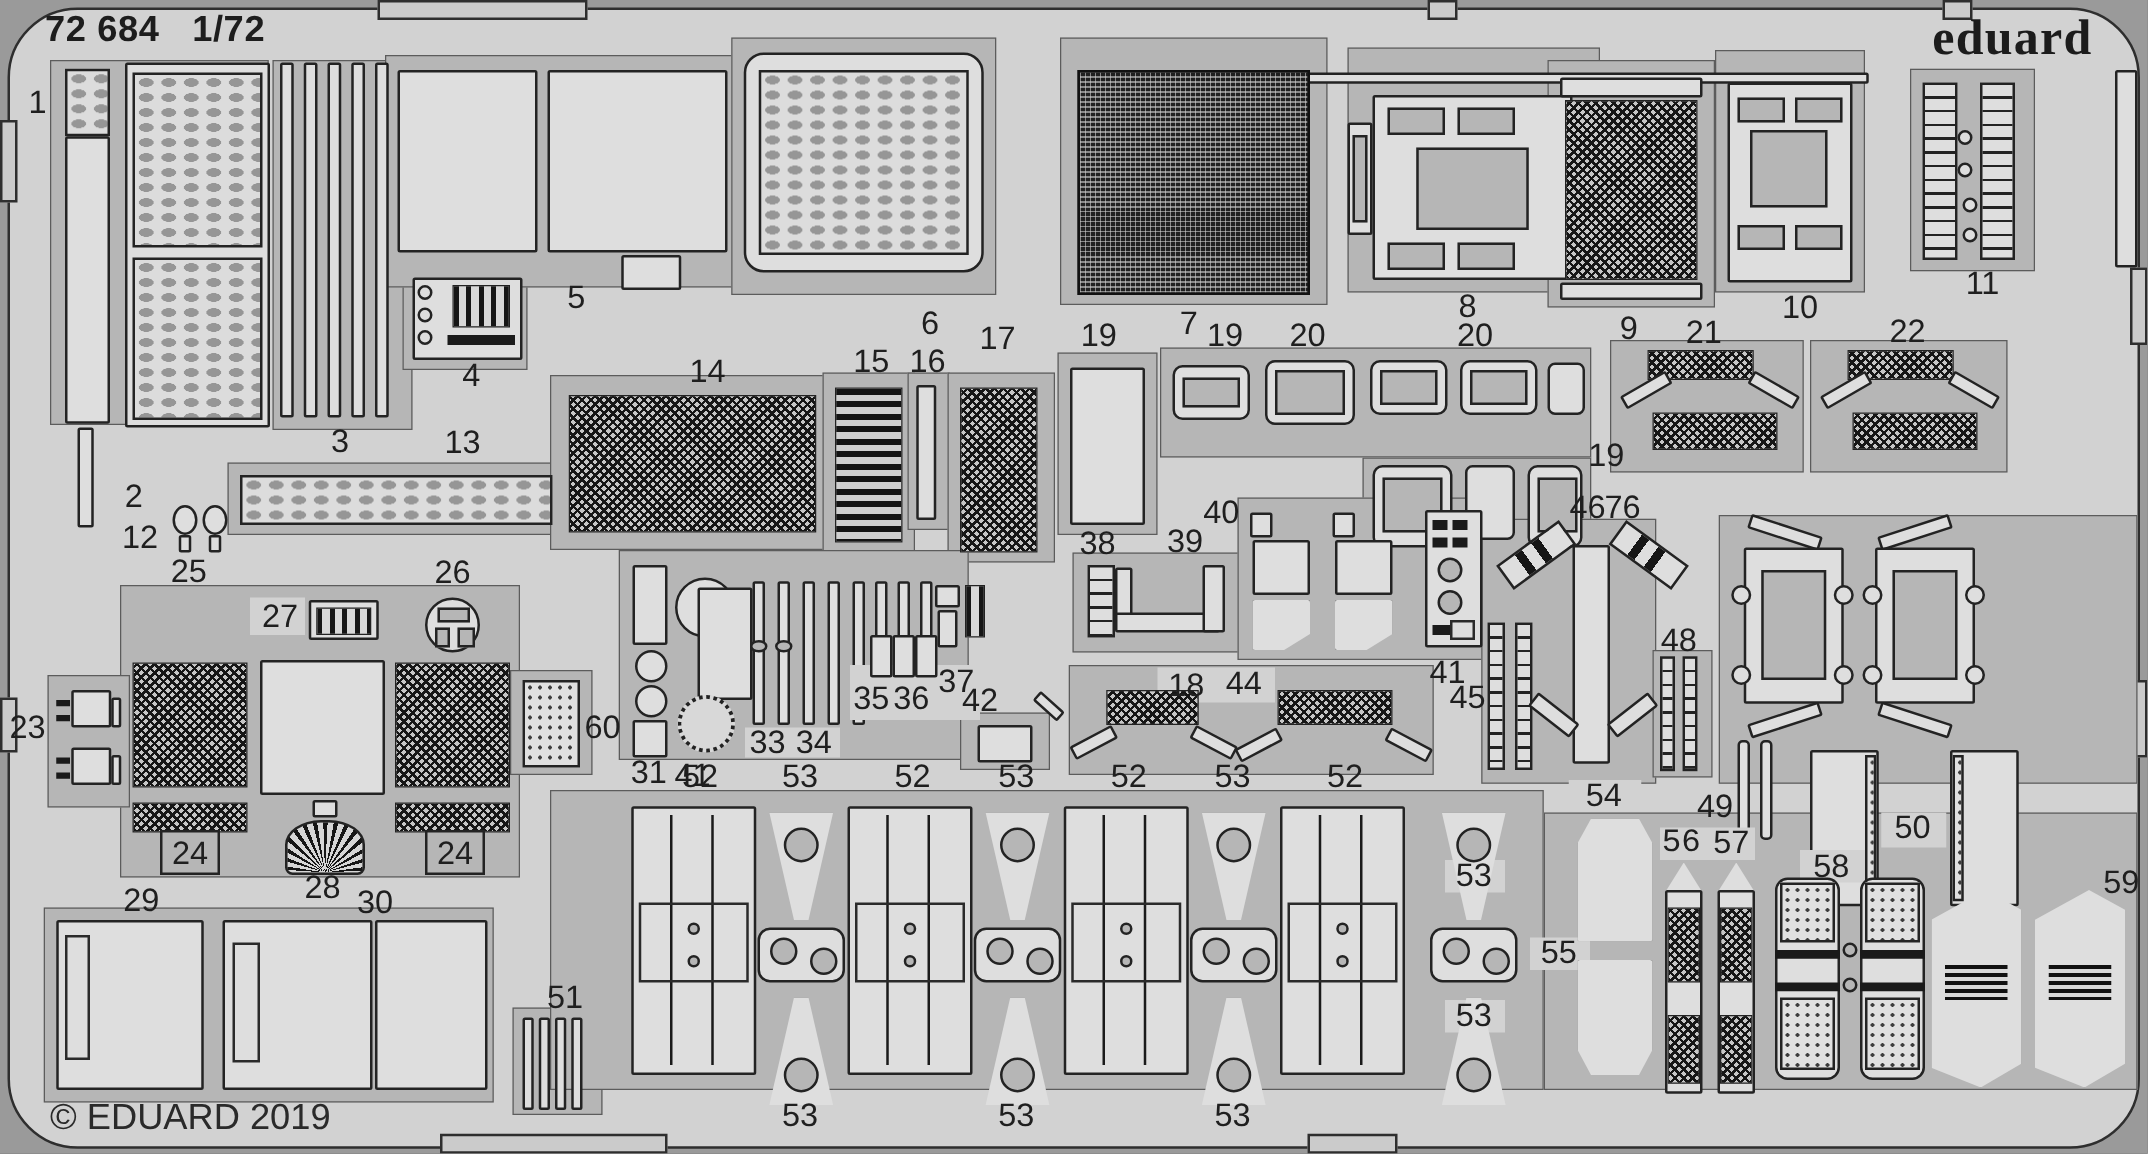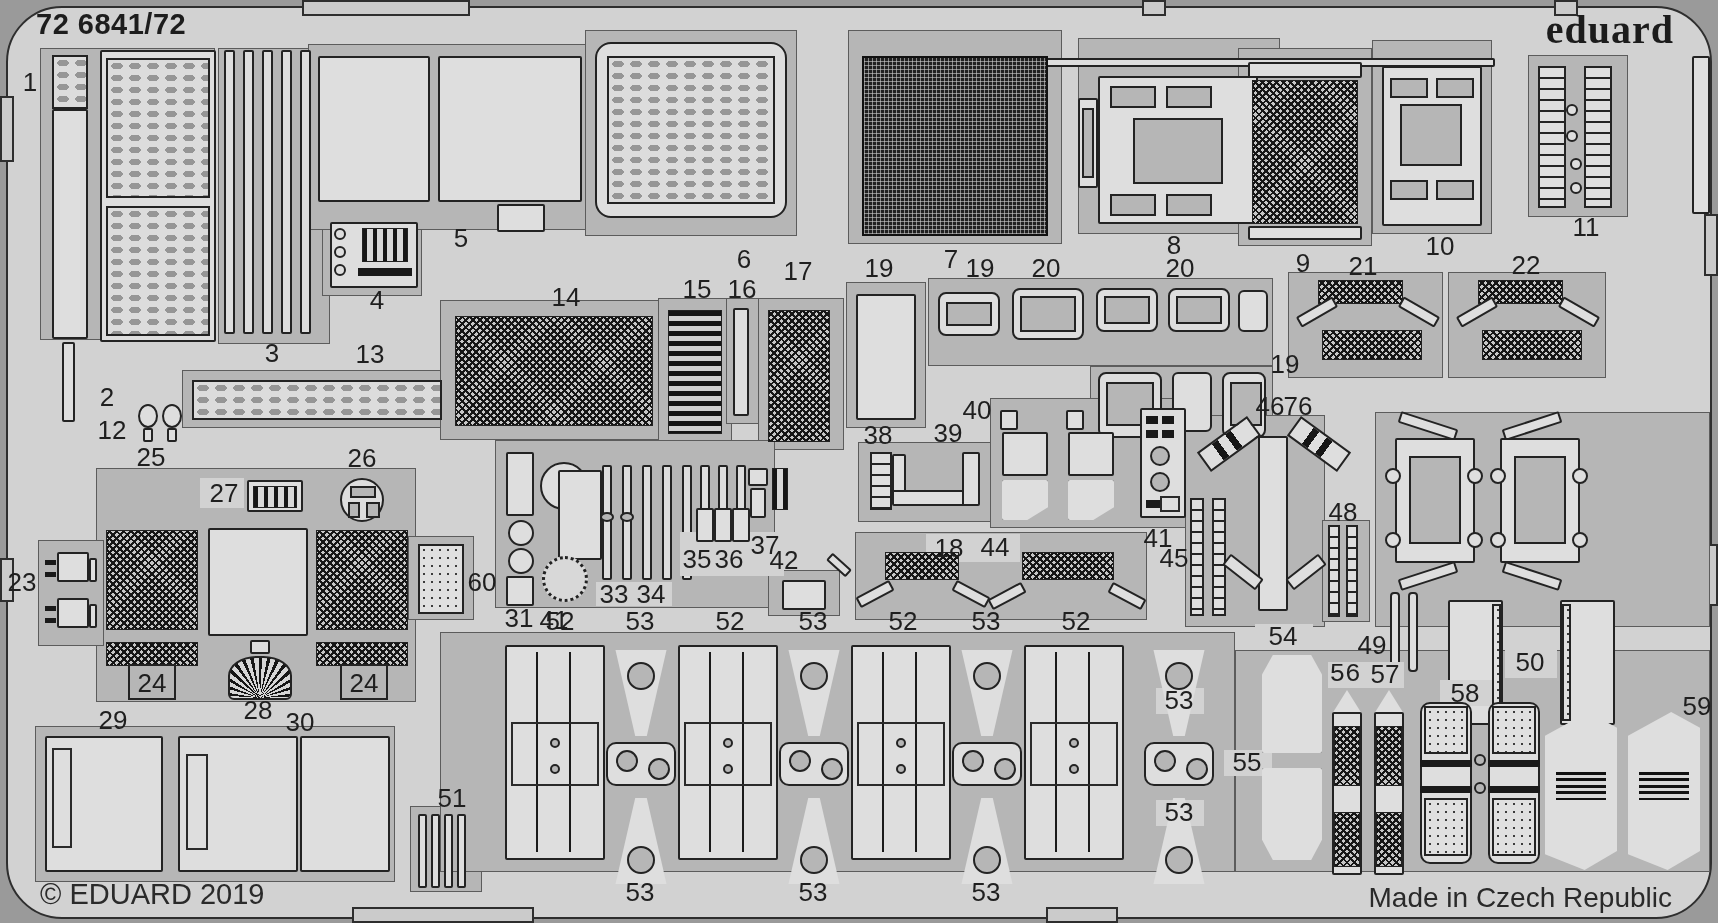--- a/index.html
+++ b/index.html
@@ -34,40 +34,39 @@
   .d{background:#e0e0e0;border:2px solid var(--outline,#232323);
      background-image:radial-gradient(circle 1.5px,#3c3c3c 97%,transparent);background-size:8px 8px;}
   .o{background:#dcdcdc;border:2px solid var(--outline,#232323);
      background-image:radial-gradient(ellipse 6px 3.5px at 50% 50%,#969696 98%,transparent);background-size:18px 12px;}
   .fan{background:repeating-conic-gradient(from -50deg at 50% 100%,#161616 0 5deg,#d6d6d6 5deg 12deg);
        border:2px solid var(--outline,#232323);border-radius:45% 45% 6px 6px;}
   .arm{border:2px solid var(--outline,#232323);
        background:linear-gradient(90deg,#dedede 0 26%,#161616 26% 38%,#dedede 38% 54%,#161616 54% 66%,#dedede 66%);}
   .td,.tu{background:var(--part,#dedede);filter:drop-shadow(0 0 1.2px #222);}
   .num{position:absolute;transform:translate(-50%,-50%);font:26px "Liberation Sans",sans-serif;color:#1f1f1f;z-index:40;}
-  .titlebar{position:absolute;left:36px;top:8px;display:flex;z-index:50;
+  .titlebar{position:absolute;left:36px;top:8px;display:flex;gap:26px;z-index:50;
             font-weight:bold;font-size:29px;letter-spacing:.5px;color:#1d1d1d;}
   .brand{position:absolute;right:44px;top:6px;z-index:50;font-family:"Liberation Serif",serif;
          font-weight:bold;font-size:40px;color:#1c1c1c;letter-spacing:1px;}
   .copyright{position:absolute;left:40px;top:878px;font-size:29px;color:#2a2a2a;z-index:50;}
   .origin{position:absolute;right:46px;top:882px;font-size:28px;color:#2a2a2a;z-index:50;}
 </style>
 </head>
 <body>
 
 <div class="stage" style="--bg: #9a9a9a; --sheet: #d2d2d2; --carrier: #b6b6b6; --part: #dedede; --outline: #232323;">
   <div class="sheet"></div>
 
   <div class="titlebar">
     <span>72 684</span>
     <span>1/72</span>
   </div>
   <div class="brand">eduard</div>
   <div class="copyright">© EDUARD 2019</div>
-  <div class="origin">Made in Czech Republic</div>
 <div class="tab" style="left: 302px; top: 0px; width: 168px; height: 16px;"></div>
     <div class="tab" style="left: 1142px; top: 0px; width: 24px; height: 16px;"></div>
     <div class="tab" style="left: 1554px; top: 0px; width: 24px; height: 16px;"></div>
     <div class="tab" style="left: 352px; top: 907px; width: 182px; height: 16px;"></div>
     <div class="tab" style="left: 1046px; top: 907px; width: 72px; height: 16px;"></div>
     <div class="tab" style="left: 0px; top: 96px; width: 14px; height: 66px;"></div>
     <div class="tab" style="left: 0px; top: 558px; width: 14px; height: 44px;"></div>
     <div class="tab" style="left: 1704px; top: 214px; width: 14px; height: 62px;"></div>
     <div class="tab" style="left: 1704px; top: 544px; width: 14px; height: 62px;"></div>
     <div class="sh f" style="left: 40px; top: 48px; width: 175px; height: 292px;"></div>

